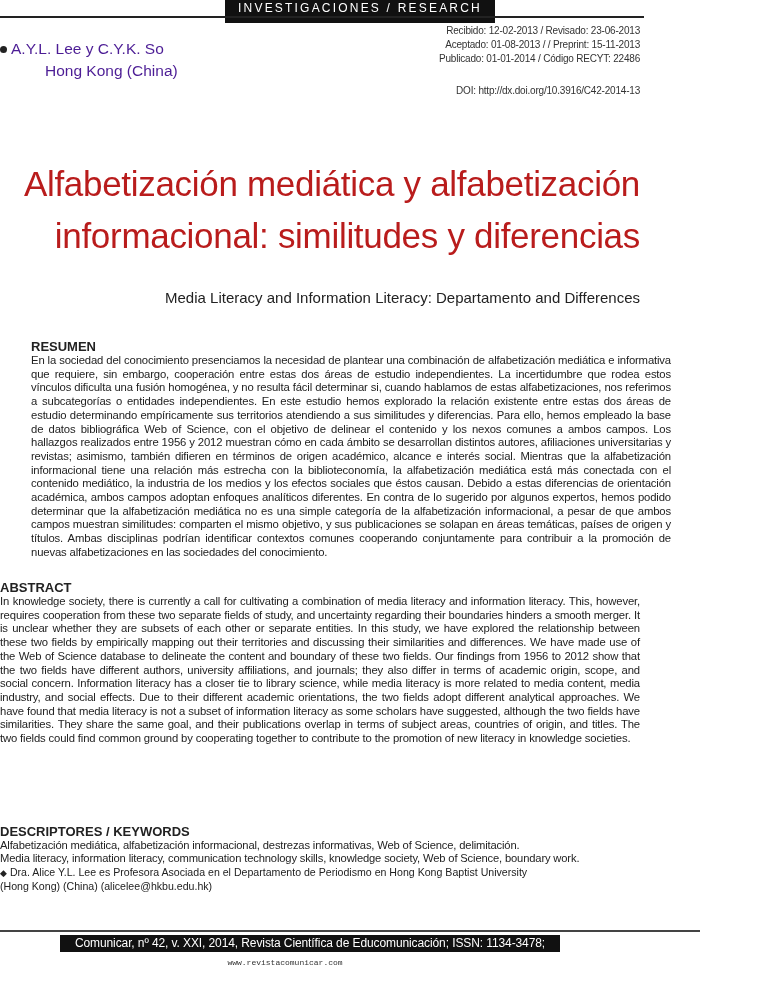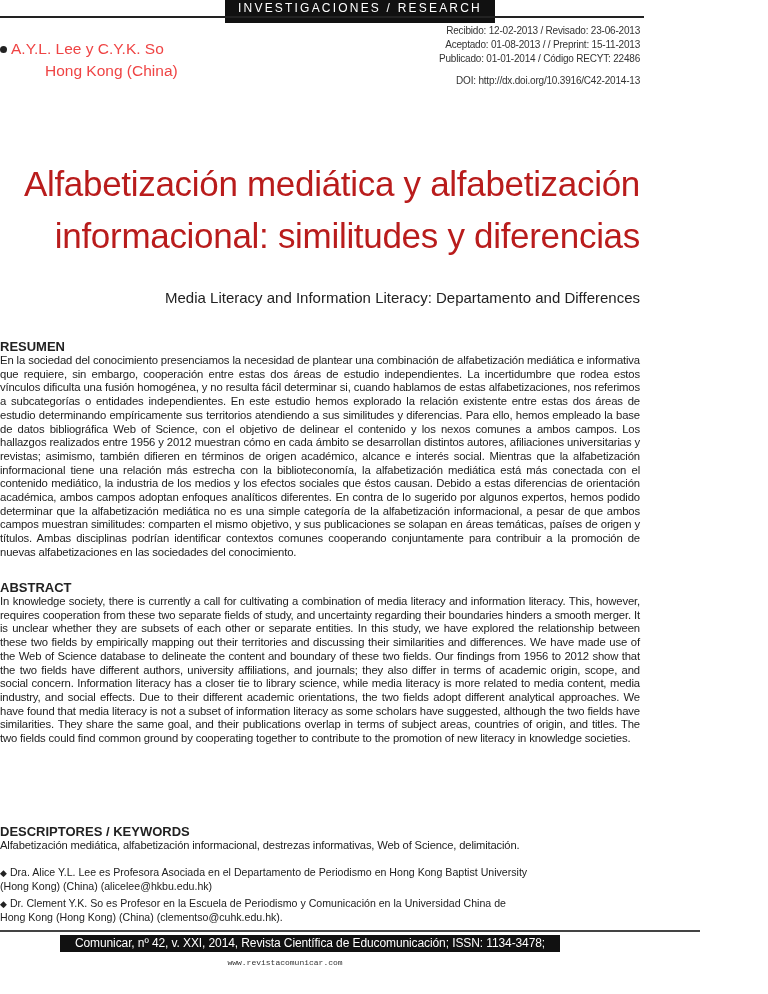--- a/index.html
+++ b/index.html
@@ -11,24 +11,24 @@
     position: absolute; left: 225px; top: 0px; width: 270px; height: 23px;
     background: #111; color: #fff; font-family: "Liberation Sans", sans-serif;
     font-size: 12px; letter-spacing: 2.2px; text-align: center; line-height: 17px;
   }
   .top-rule { position: absolute; left: 0; top: 16px; width: 644px; height: 2px; background: #222; }
   .meta {
     position: absolute; right: 128px; top: 24px; text-align: right;
     font-family: "Liberation Sans", sans-serif; font-size: 10px; line-height: 14px; color: #333;
     letter-spacing: -0.2px;
   }
-  .meta .doi { margin-top: 8px; display: block; }
+  .meta .doi { margin-top: 18px; display: block; }
   .authors {
     position: absolute; left: 0px; top: 38px; font-family: "Liberation Sans", sans-serif;
-    font-size: 15.5px; line-height: 22px; color: #ef4444;
+    font-size: 15.5px; line-height: 22px; color: #4c1d95;
   }
   .authors .bullet { display: inline-block; width: 7px; height: 7px; border-radius: 50%; background: #222; margin-right: 4px; vertical-align: middle; }
   .authors .loc { padding-left: 45px; display: block; }
   .title {
     position: absolute; right: 128px; top: 158px; text-align: right;
     font-family: "Liberation Sans", sans-serif; font-size: 35px; line-height: 52px;
     color: #b91c1c; letter-spacing: -0.3px; width: 640px;
   }
   .subtitle {
     position: absolute; right: 128px; top: 289px; text-align: right;
@@ -79,41 +79,38 @@
   <span class="bullet"></span><span>A.Y.L. Lee y C.Y.K. So</span>
   <span class="loc">Hong Kong (China)</span>
 </div>
 
 <div class="title">
   <div>Alfabetización mediática y alfabetización</div>
   <div>informacional: similitudes y diferencias</div>
 </div>
 <div class="subtitle">Media Literacy and Information Literacy: Departamento and Differences</div>
 
-<div class="block" style="top:340px;">
+<div class="block" style="top:340px;padding-left:31px;">
   <h2>RESUMEN</h2>
   <p>En la sociedad del conocimiento presenciamos la necesidad de plantear una combinación de alfabetización mediática e informativa que requiere, sin embargo, cooperación entre estas dos áreas de estudio independientes. La incertidumbre que rodea estos vínculos dificulta una fusión homogénea, y no resulta fácil determinar si, cuando hablamos de estas alfabetizaciones, nos referimos a subcategorías o entidades independientes. En este estudio hemos explorado la relación existente entre estas dos áreas de estudio determinando empíricamente sus territorios atendiendo a sus similitudes y diferencias. Para ello, hemos empleado la base de datos bibliográfica Web of Science, con el objetivo de delinear el contenido y los nexos comunes a ambos campos. Los hallazgos realizados entre 1956 y 2012 muestran cómo en cada ámbito se desarrollan distintos autores, afiliaciones universitarias y revistas; asimismo, también difieren en términos de origen académico, alcance e interés social. Mientras que la alfabetización informacional tiene una relación más estrecha con la biblioteconomía, la alfabetización mediática está más conectada con el contenido mediático, la industria de los medios y los efectos sociales que éstos causan. Debido a estas diferencias de orientación académica, ambos campos adoptan enfoques analíticos diferentes. En contra de lo sugerido por algunos expertos, hemos podido determinar que la alfabetización mediática no es una simple categoría de la alfabetización informacional, a pesar de que ambos campos muestran similitudes: comparten el mismo objetivo, y sus publicaciones se solapan en áreas temáticas, países de origen y títulos. Ambas disciplinas podrían identificar contextos comunes cooperando conjuntamente para contribuir a la promoción de nuevas alfabetizaciones en las sociedades del conocimiento.</p>
 </div>
 
 <div class="block" style="top:581px;">
   <h2>ABSTRACT</h2>
   <p>In knowledge society, there is currently a call for cultivating a combination of media literacy and information literacy. This, however, requires cooperation from these two separate fields of study, and uncertainty regarding their boundaries hinders a smooth merger. It is unclear whether they are subsets of each other or separate entities. In this study, we have explored the relationship between these two fields by empirically mapping out their territories and discussing their similarities and differences. We have made use of the Web of Science database to delineate the content and boundary of these two fields. Our findings from 1956 to 2012 show that the two fields have different authors, university affiliations, and journals; they also differ in terms of academic origin, scope, and social concern. Information literacy has a closer tie to library science, while media literacy is more related to media content, media industry, and social effects. Due to their different academic orientations, the two fields adopt different analytical approaches. We have found that media literacy is not a subset of information literacy as some scholars have suggested, although the two fields have similarities. They share the same goal, and their publications overlap in terms of subject areas, countries of origin, and titles. The two fields could find common ground by cooperating together to contribute to the promotion of new literacy in knowledge societies.</p>
 </div>
 
 <div class="block kw" style="top:797px;margin-top:28px;">
   <h2>DESCRIPTORES / KEYWORDS</h2>
   <p>Alfabetización mediática, alfabetización informacional, destrezas informativas, Web of Science, delimitación.</p>
+  <p>Media literacy, information literacy, communication technology skills, knowledge society, Web of Science, boundary work.</p>
 </div>
 
 <div class="bios">
   <div class="bio">
     <span class="diamond">◆</span><span>Dra. Alice Y.L. Lee es Profesora Asociada en el Departamento de Periodismo en Hong Kong Baptist University</span><br>
     <span>(Hong Kong) (China) (alicelee@hkbu.edu.hk)</span>
-  </div>
-  <div class="bio">
-    <span class="diamond">◆</span><span>Dr. Clement Y.K. So es Profesor en la Escuela de Periodismo y Comunicación en la Universidad China de</span><br>
-    <span>Hong Kong (Hong Kong) (China) (clementso@cuhk.edu.hk).</span>
   </div>
 </div>
 
 <div class="bottom-rule"></div>
 <div class="footer-bar">Comunicar, nº 42, v. XXI, 2014, Revista Científica de Educomunicación; ISSN: 1134-3478; páginas 137-146</div>
 <div class="footer-url">www.revistacomunicar.com</div>
 
 </body></html>

